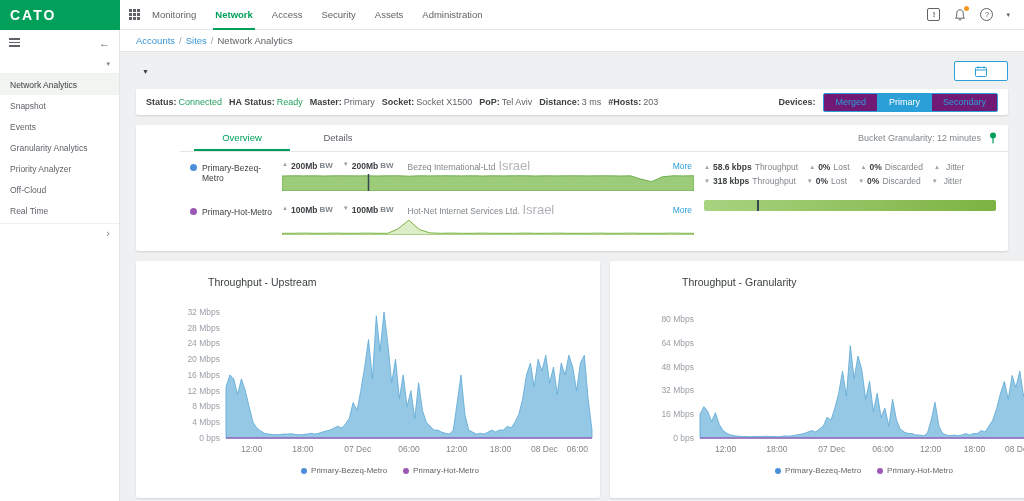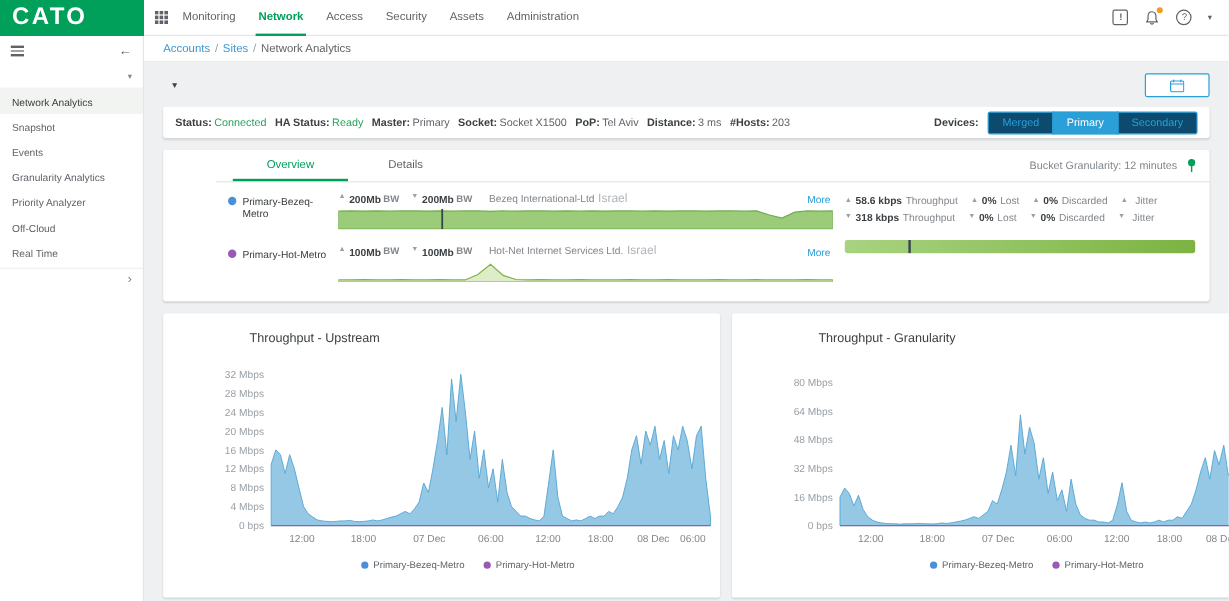--- a/index.html
+++ b/index.html
@@ -4,21 +4,21 @@
 <style>
   * { margin:0; padding:0; box-sizing:border-box; }
   html,body { background:#ffffff; }
   body { font-family:"Liberation Sans","DejaVu Sans",sans-serif; color:#3c4043; }
   .app { position:relative; width:1024px; height:501px; background:#eef0f1; overflow:hidden; }
 
   
   .topbar { position:absolute; top:0; left:0; width:1024px; height:30px; background:#fff;
             border-bottom:1px solid #e3e5e6; display:flex; align-items:center; z-index:20; }
   .logo { width:120px; height:30px; background:#00a05a; color:#fff; display:flex; align-items:center;
-          padding-left:10px; font-size:20px; font-weight:bold; letter-spacing:2px; }
+          padding-left:10px; font-size:14px; font-weight:bold; letter-spacing:2px; }
   .apps-grid { margin:0 12px 0 9px; display:flex; align-items:center; cursor:pointer; }
   .nav { display:flex; gap:19px; height:30px; }
   .nav-item { font-size:9.5px; color:#5f6368; display:flex; align-items:center; cursor:pointer; position:relative; }
   .nav-item.active { color:#00a05a; font-weight:bold; }
   .nav-item.active::after { content:""; position:absolute; bottom:0; left:-2px; right:-2px; height:2px; background:#00a05a; }
   .topbar-right { margin-left:auto; display:flex; align-items:center; gap:13px; padding-right:14px; }
   .icon-box { width:13px; height:13px; border:1px solid #5f6368; border-radius:2px; font-size:8px; font-weight:bold;
               color:#5f6368; display:flex; align-items:center; justify-content:center; cursor:pointer; }
   .bell-wrap { position:relative; cursor:pointer; display:flex; }
   .bell-badge { position:absolute; top:-2px; right:-2px; width:5px; height:5px; border-radius:50%; background:#f59a23; }
@@ -61,21 +61,21 @@
   .status-card { height:26px; display:flex; align-items:center; justify-content:space-between;
                  padding:0 10px; margin-bottom:10px; }
   .status-fields { display:flex; gap:7px; font-size:9px; align-items:center; flex-wrap:nowrap; }
   .sf { white-space:nowrap; }
   .sf-label { font-weight:bold; color:#3c4043; }
   .sf-value { color:#5f6368; margin-left:2px; }
   .sf-value.green { color:#27a05f; }
   .devices { display:flex; align-items:center; gap:8px; }
   .dev-label { font-size:9px; font-weight:bold; color:#3c4043; }
   .dev-group { display:flex; }
-  .dev-btn { height:19px; padding:0 11px; font-size:9px; border:1px solid #2a9fd8; background:#0c4a6e;
+  .dev-btn { height:19px; padding:0 11px; font-size:9px; border:1px solid #2a9fd8; background:#701a75;
              color:#2a9fd8; cursor:pointer; margin-left:-1px; font-family:inherit; }
   .dev-btn:first-child { border-radius:2px 0 0 2px; margin-left:0; }
   .dev-btn:last-child { border-radius:0 2px 2px 0; }
   .dev-btn.active { background:#2a9fd8; color:#fff; z-index:1; }
 
   
   .overview-card { height:126px; margin-bottom:10px; position:relative; }
   .tabs-row { height:27px; border-bottom:1px solid #e3e5e6; display:flex; align-items:stretch; }
   .tab { width:96px; margin-left:14px; font-size:9.5px; color:#5f6368; display:flex; align-items:center;
          justify-content:center; cursor:pointer; border-bottom:2px solid transparent; }
@@ -89,21 +89,21 @@
   .link-label { width:92px; padding-top:5px; display:flex; align-items:flex-start; gap:5px; font-size:8.5px;
                 color:#3c4043; cursor:pointer; }
   .dot { width:7px; height:7px; border-radius:50%; flex:0 0 auto; margin-top:1px; }
   .link-mid { width:412px; }
   .mid-top { height:15px; display:flex; align-items:center; font-size:8.5px; }
   .m-arrow { font-size:6px; color:#9aa0a6; margin-right:3px; }
   .bw { display:flex; margin-right:10px; }
   .bw b { color:#3c4043; font-size:8.5px; }
   .bw-unit { color:#80868b; font-size:8px; margin-left:2px; font-weight:bold; }
   .isp { color:#80868b; font-size:8.5px; margin-left:4px; white-space:nowrap; }
-  .country { color:#b0b4b8; font-size:10px; margin-left:3px; }
+  .country { color:#b0b4b8; font-size:13px; margin-left:3px; }
   .more { margin-left:auto; color:#2a9fd8; font-size:8.5px; cursor:pointer; padding-right:2px; }
   .spark { display:block; margin-top:1px; }
   .ov-right { position:absolute; left:524px; right:12px; top:10px; }
   .metric-line { display:flex; gap:11px; font-size:8.5px; align-items:center; }
   .metric-line + .metric-line { margin-top:4px; }
   .metric { display:flex; align-items:center; white-space:nowrap; }
   .metric b { color:#3c4043; margin-right:3px; }
   .m-label { color:#80868b; }
   .quality-bar { position:relative; height:11px; border-radius:2px; margin-top:14px; overflow:hidden; }
   .quality-bar-marker { position:absolute; top:0; bottom:0; width:2px; background:#37474f; }

